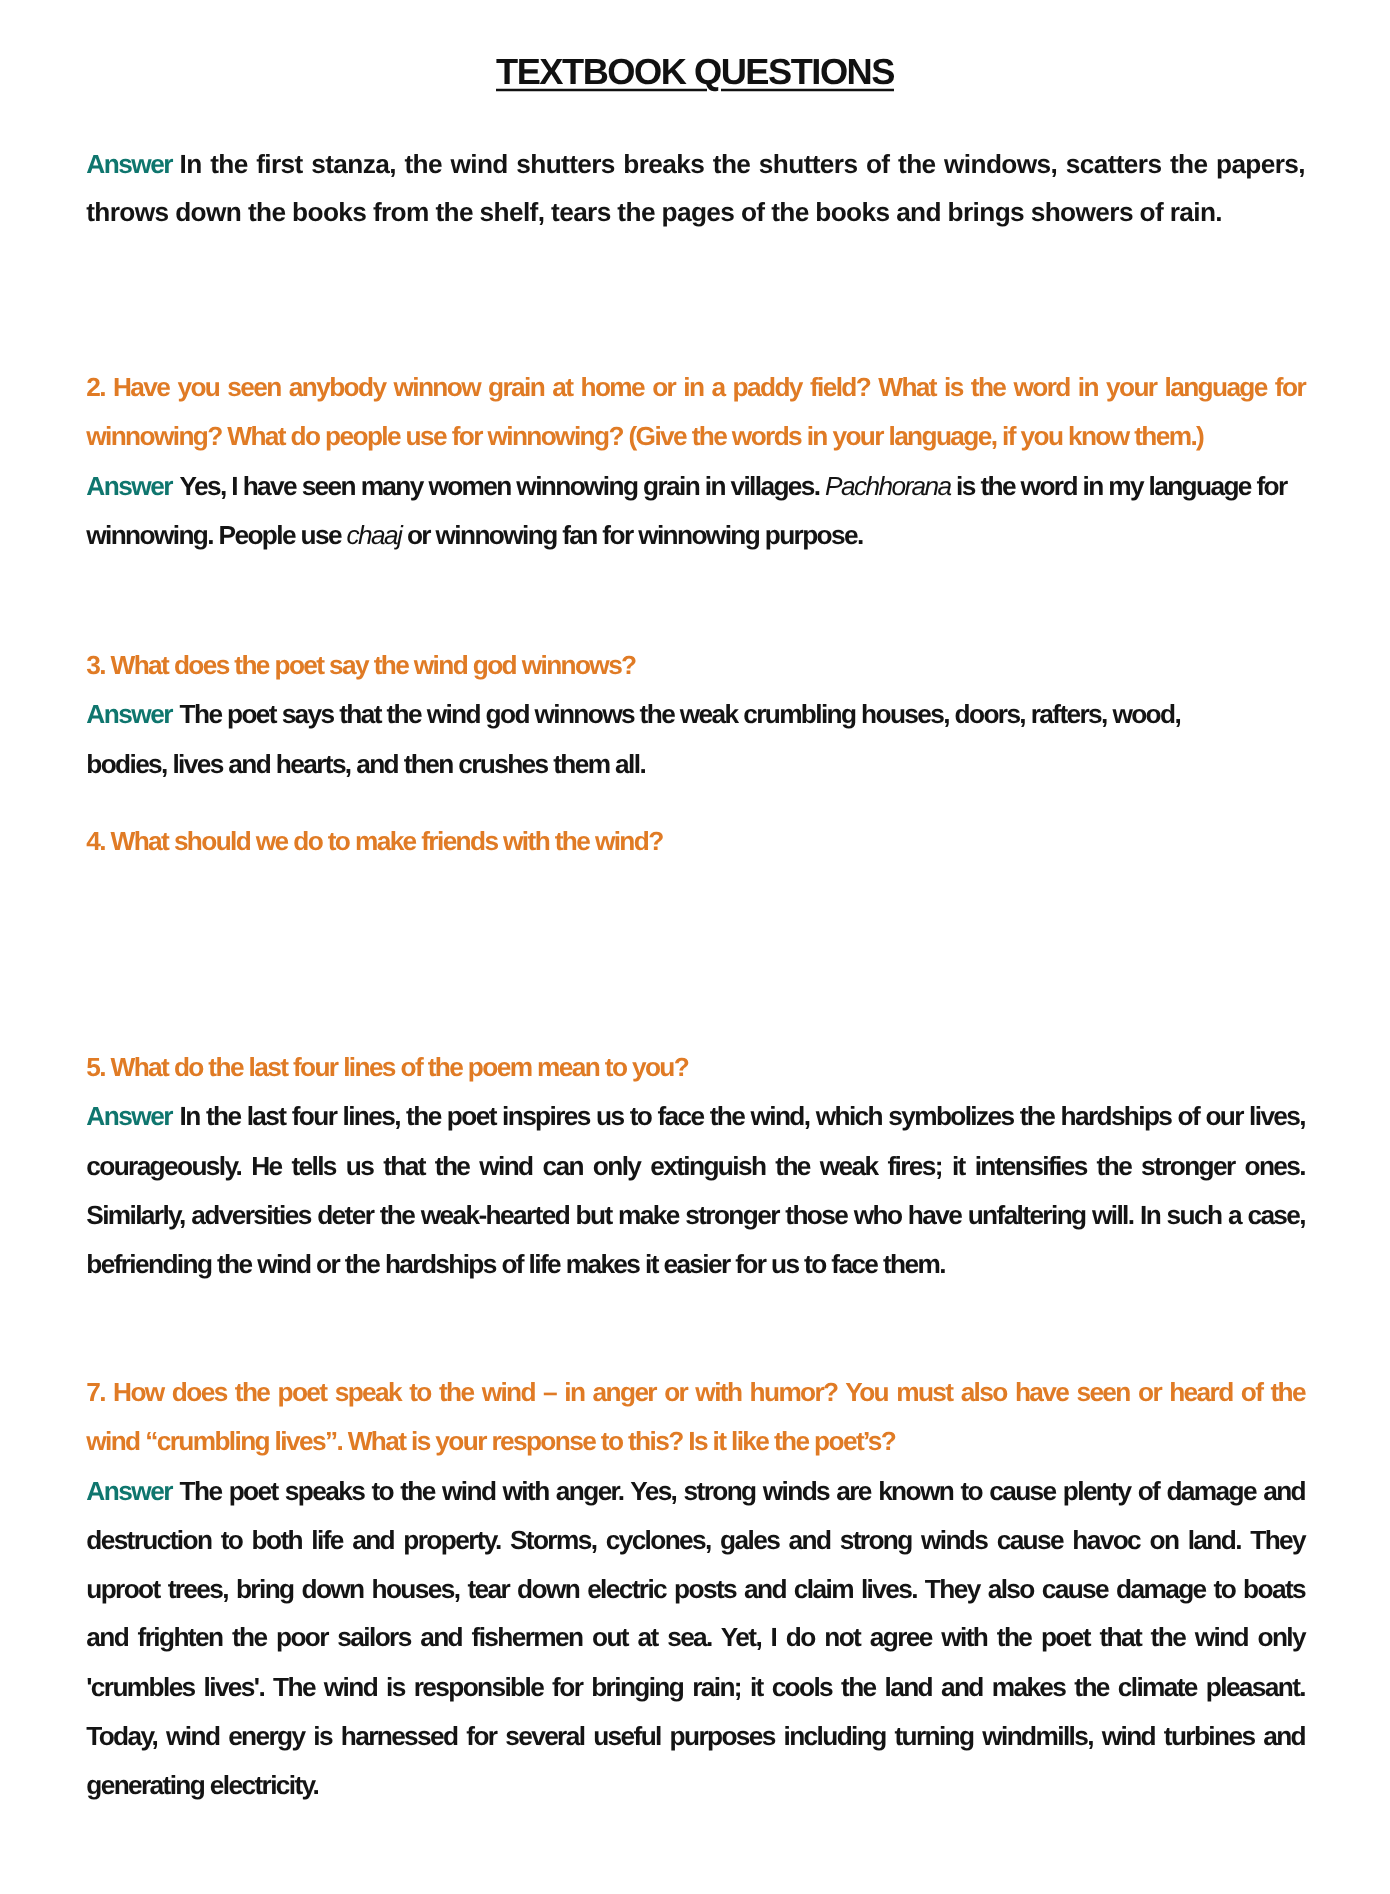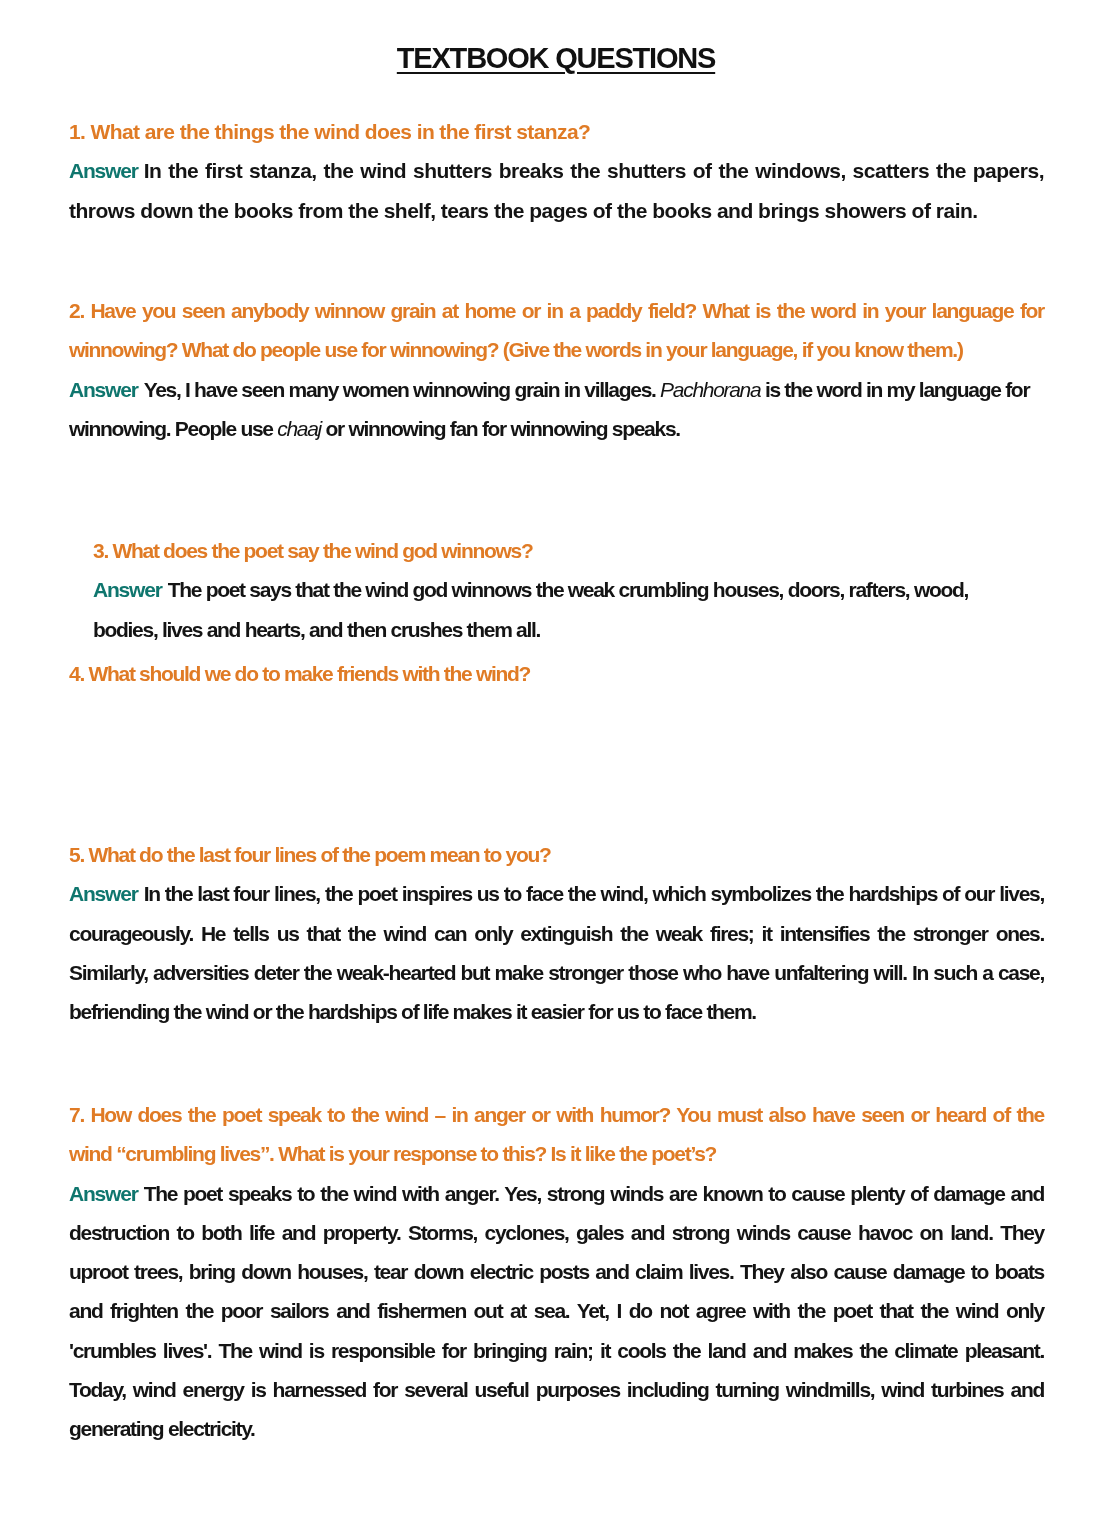--- a/index.html
+++ b/index.html
@@ -28,30 +28,29 @@
   .cond { letter-spacing: -1.3px; }
 </style>
 </head>
 <body>
 
 <div class="title">
   <span>TEXTBOOK QUESTIONS</span>
 </div>
 
 <div class="qa" style="top:112px;">
-  <p class="q">1. What are the things the wind does in the first stanza?</p>
   <p class="a just"><span class="lbl">Answer</span><span>In the first stanza, the wind shutters breaks the shutters of the windows, scatters the papers, throws down the books from the shelf, tears the pages of the books and brings showers of rain.</span></p>
 </div>
 
 <div class="qa" style="top:291px;">
   <p class="q just cond" style="text-align:justify;">2. Have you seen anybody winnow grain at home or in a paddy field? What is the word in your language for winnowing? What do people use for winnowing? (Give the words in your language, if you know them.)</p>
-  <p class="a cond"><span class="lbl">Answer</span><span>Yes, I have seen many women winnowing grain in villages. </span><em>Pachhorana</em><span> is the word in my language for winnowing. People use </span><em>chaaj</em><span> or winnowing fan for winnowing speaks.</span></p>
+  <p class="a cond"><span class="lbl">Answer</span><span>Yes, I have seen many women winnowing grain in villages. </span><em>Pachhorana</em><span> is the word in my language for winnowing. People use </span><em>chaaj</em><span> or winnowing fan for winnowing purpose.</span></p>
 </div>
 
-<div class="qa" style="top:531px;margin-left:24px;">
+<div class="qa" style="top:513px;">
   <p class="q cond">3. What does the poet say the wind god winnows?</p>
   <p class="a cond" style="width:920px;"><span class="lbl">Answer</span><span>The poet says that the wind god winnows the weak crumbling houses, doors, rafters, wood, bodies, lives and hearts, and then crushes them all.</span></p>
 </div>
 
 <div class="qa" style="top:654px;">
   <p class="q cond">4. What should we do to make friends with the wind?</p>
 </div>
 
 <div class="qa" style="top:835px;">
   <p class="q cond">5. What do the last four lines of the poem mean to you?</p>

